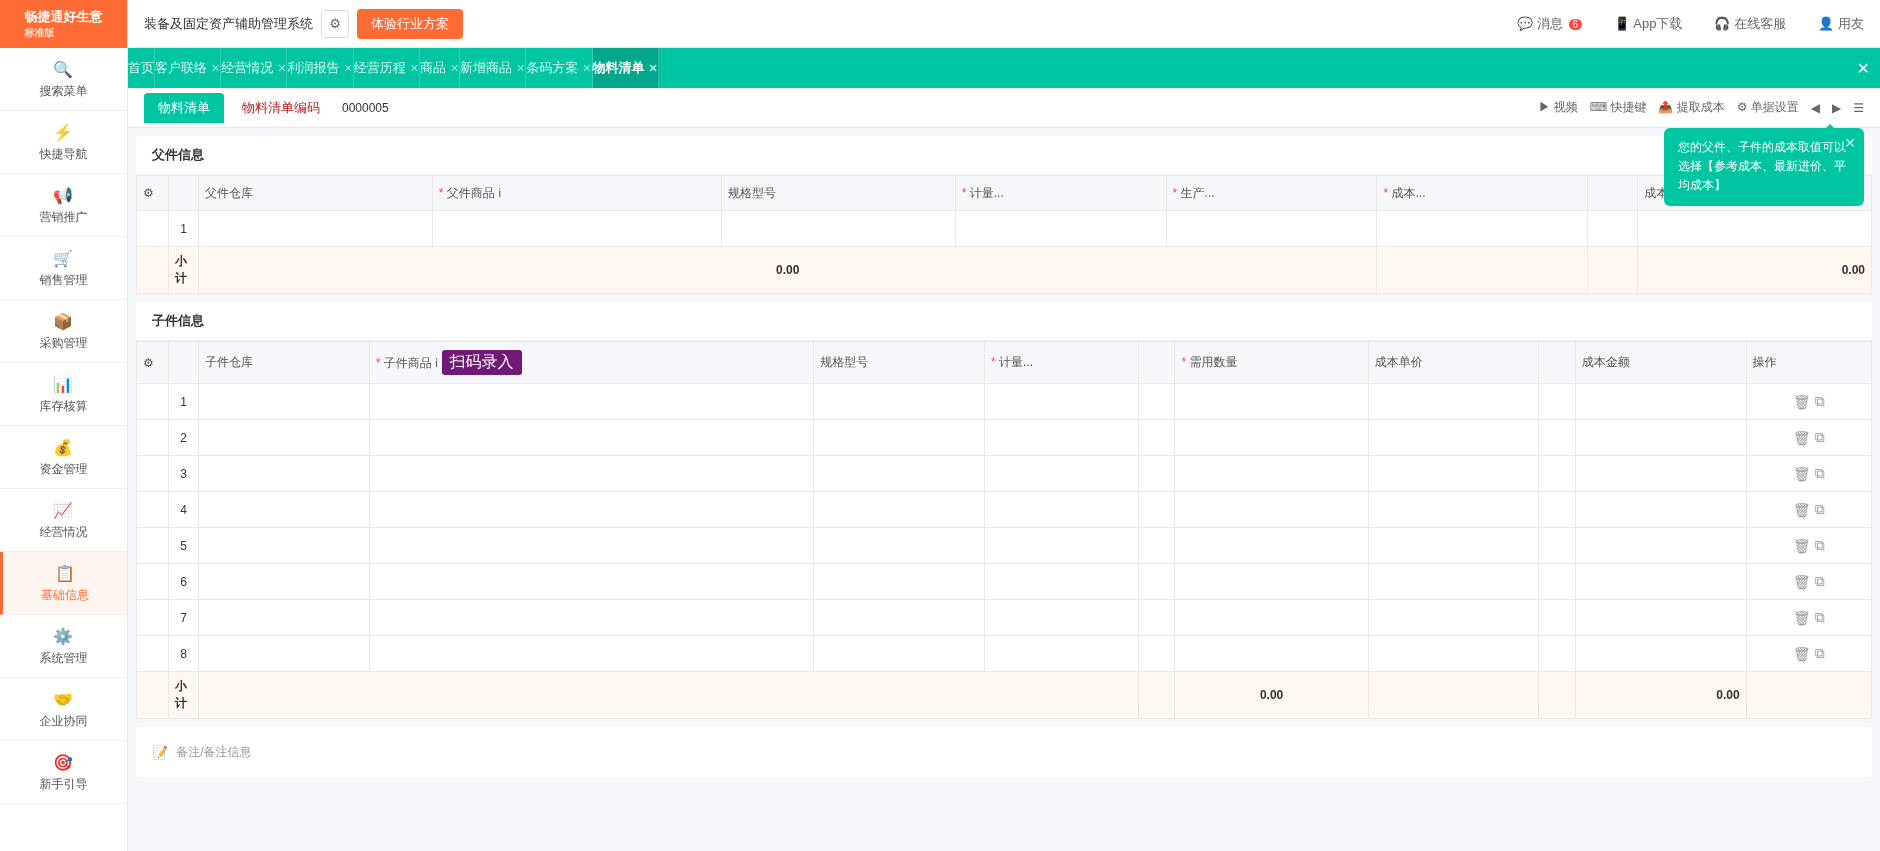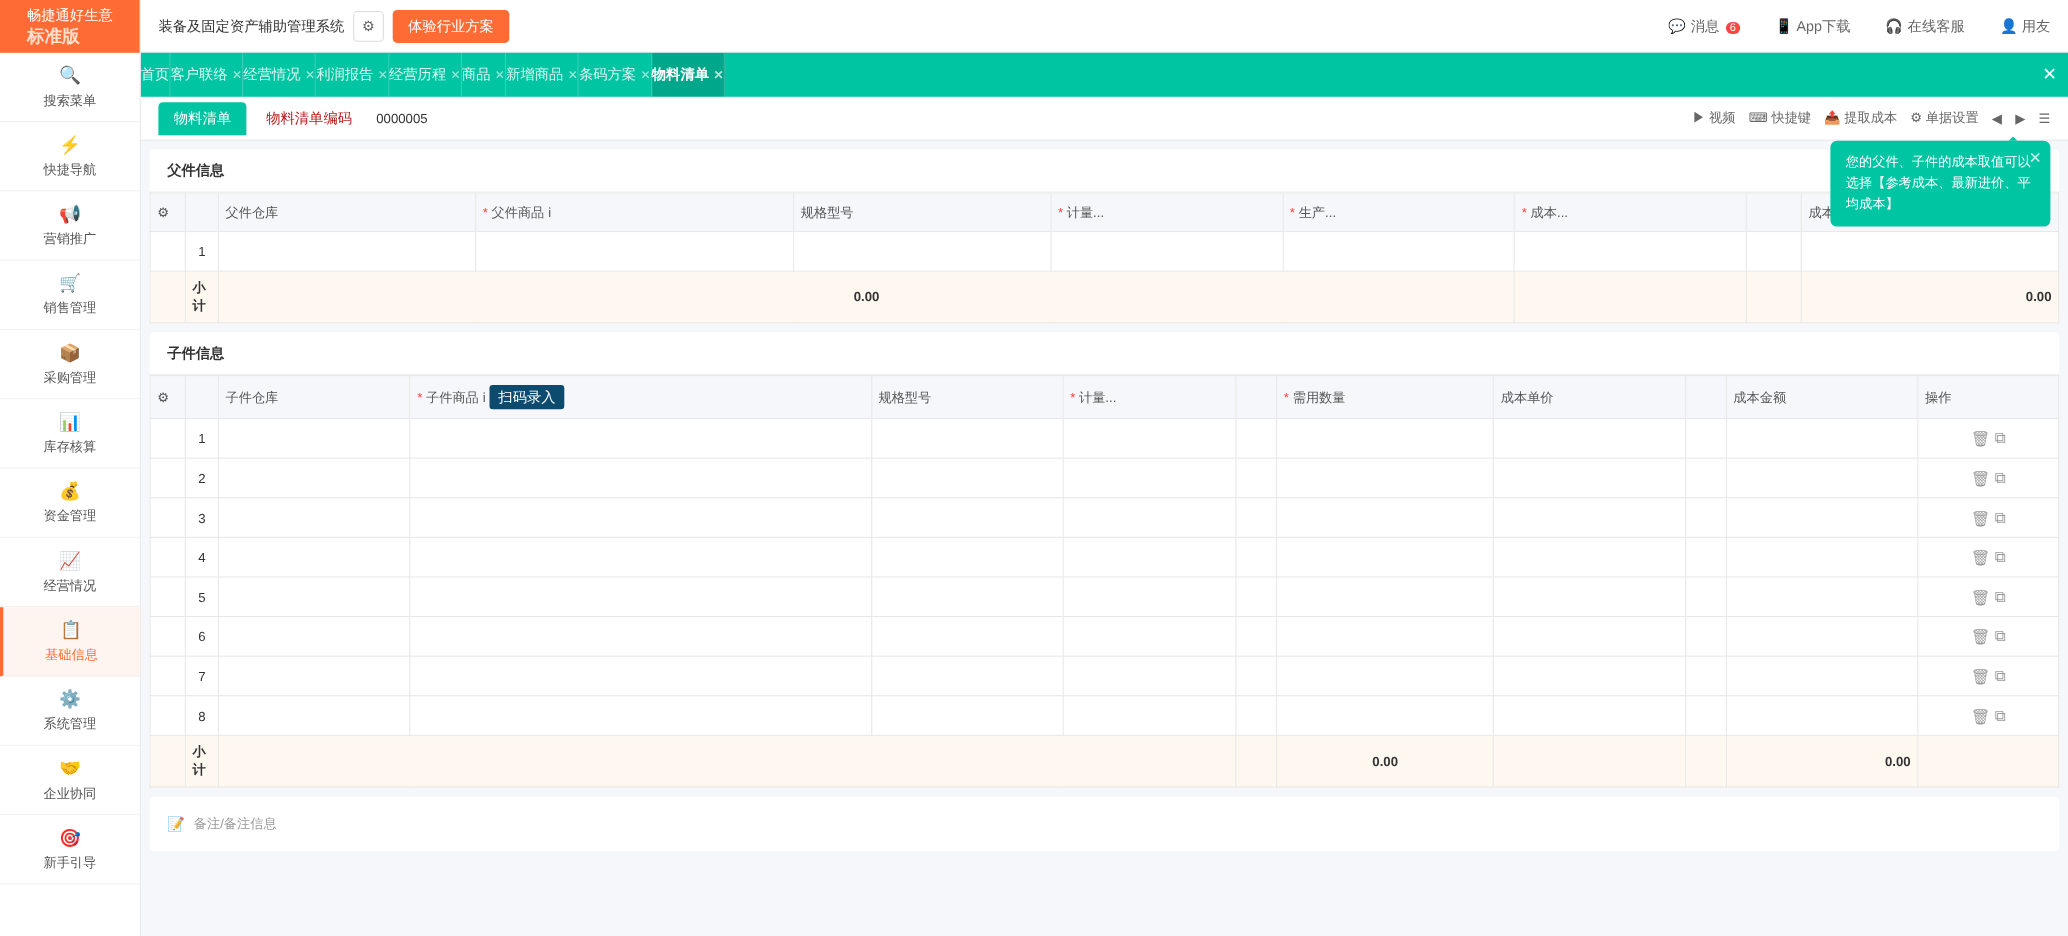--- a/index.html
+++ b/index.html
@@ -137,26 +137,26 @@
       color: #333;
       height: 36px;
     }
     .data-table tr.subtotal td {
       background: #fff8f0;
       font-weight: bold;
       color: #333;
     }
     .required-star { color: #ff4444; }
     .scan-btn {
-      background: #0c4a6e;
+      background: #701a75;
       color: white;
       border: none;
       padding: 2px 8px;
       border-radius: 3px;
-      font-size: 13px;
+      font-size: 16px;
       cursor: pointer;
     }
     .row-num { color: #999; text-align: center; width: 30px; }
     .action-icons { display: flex; gap: 4px; align-items: center; justify-content: center; }
     .icon-btn { cursor: pointer; color: #999; font-size: 14px; }
 
     
     .tooltip-box {
       position: absolute;
       right: 16px;
@@ -180,22 +180,22 @@
     }
     .tooltip-close { position: absolute; top: 4px; right: 8px; cursor: pointer; font-size: 14px; opacity: 0.8; }
     .page-body { display: flex; flex-direction: column; flex: 1; overflow: hidden; }
   </style>
 </head>
 <body>
 
 <div class="sidebar">
   <div class="sidebar-logo">
     <div>
-      <div style="font-size:13px;font-weight:normal;text-align:center;">畅捷通好生意</div>
-      <div style="font-size:16px;color:#ffe0cc;">标准版</div>
+      <div style="font-size:13px;font-weight:bold;text-align:center;">畅捷通好生意</div>
+      <div style="font-size:10px;color:#ffe0cc;">标准版</div>
     </div>
   </div>
 
   <div id="sidebar-items">
       <div class="sidebar-item">
         <span class="sidebar-icon">🔍</span>
         <span>搜索菜单</span>
       </div>
       <div class="sidebar-item">
         <span class="sidebar-icon">⚡</span>

